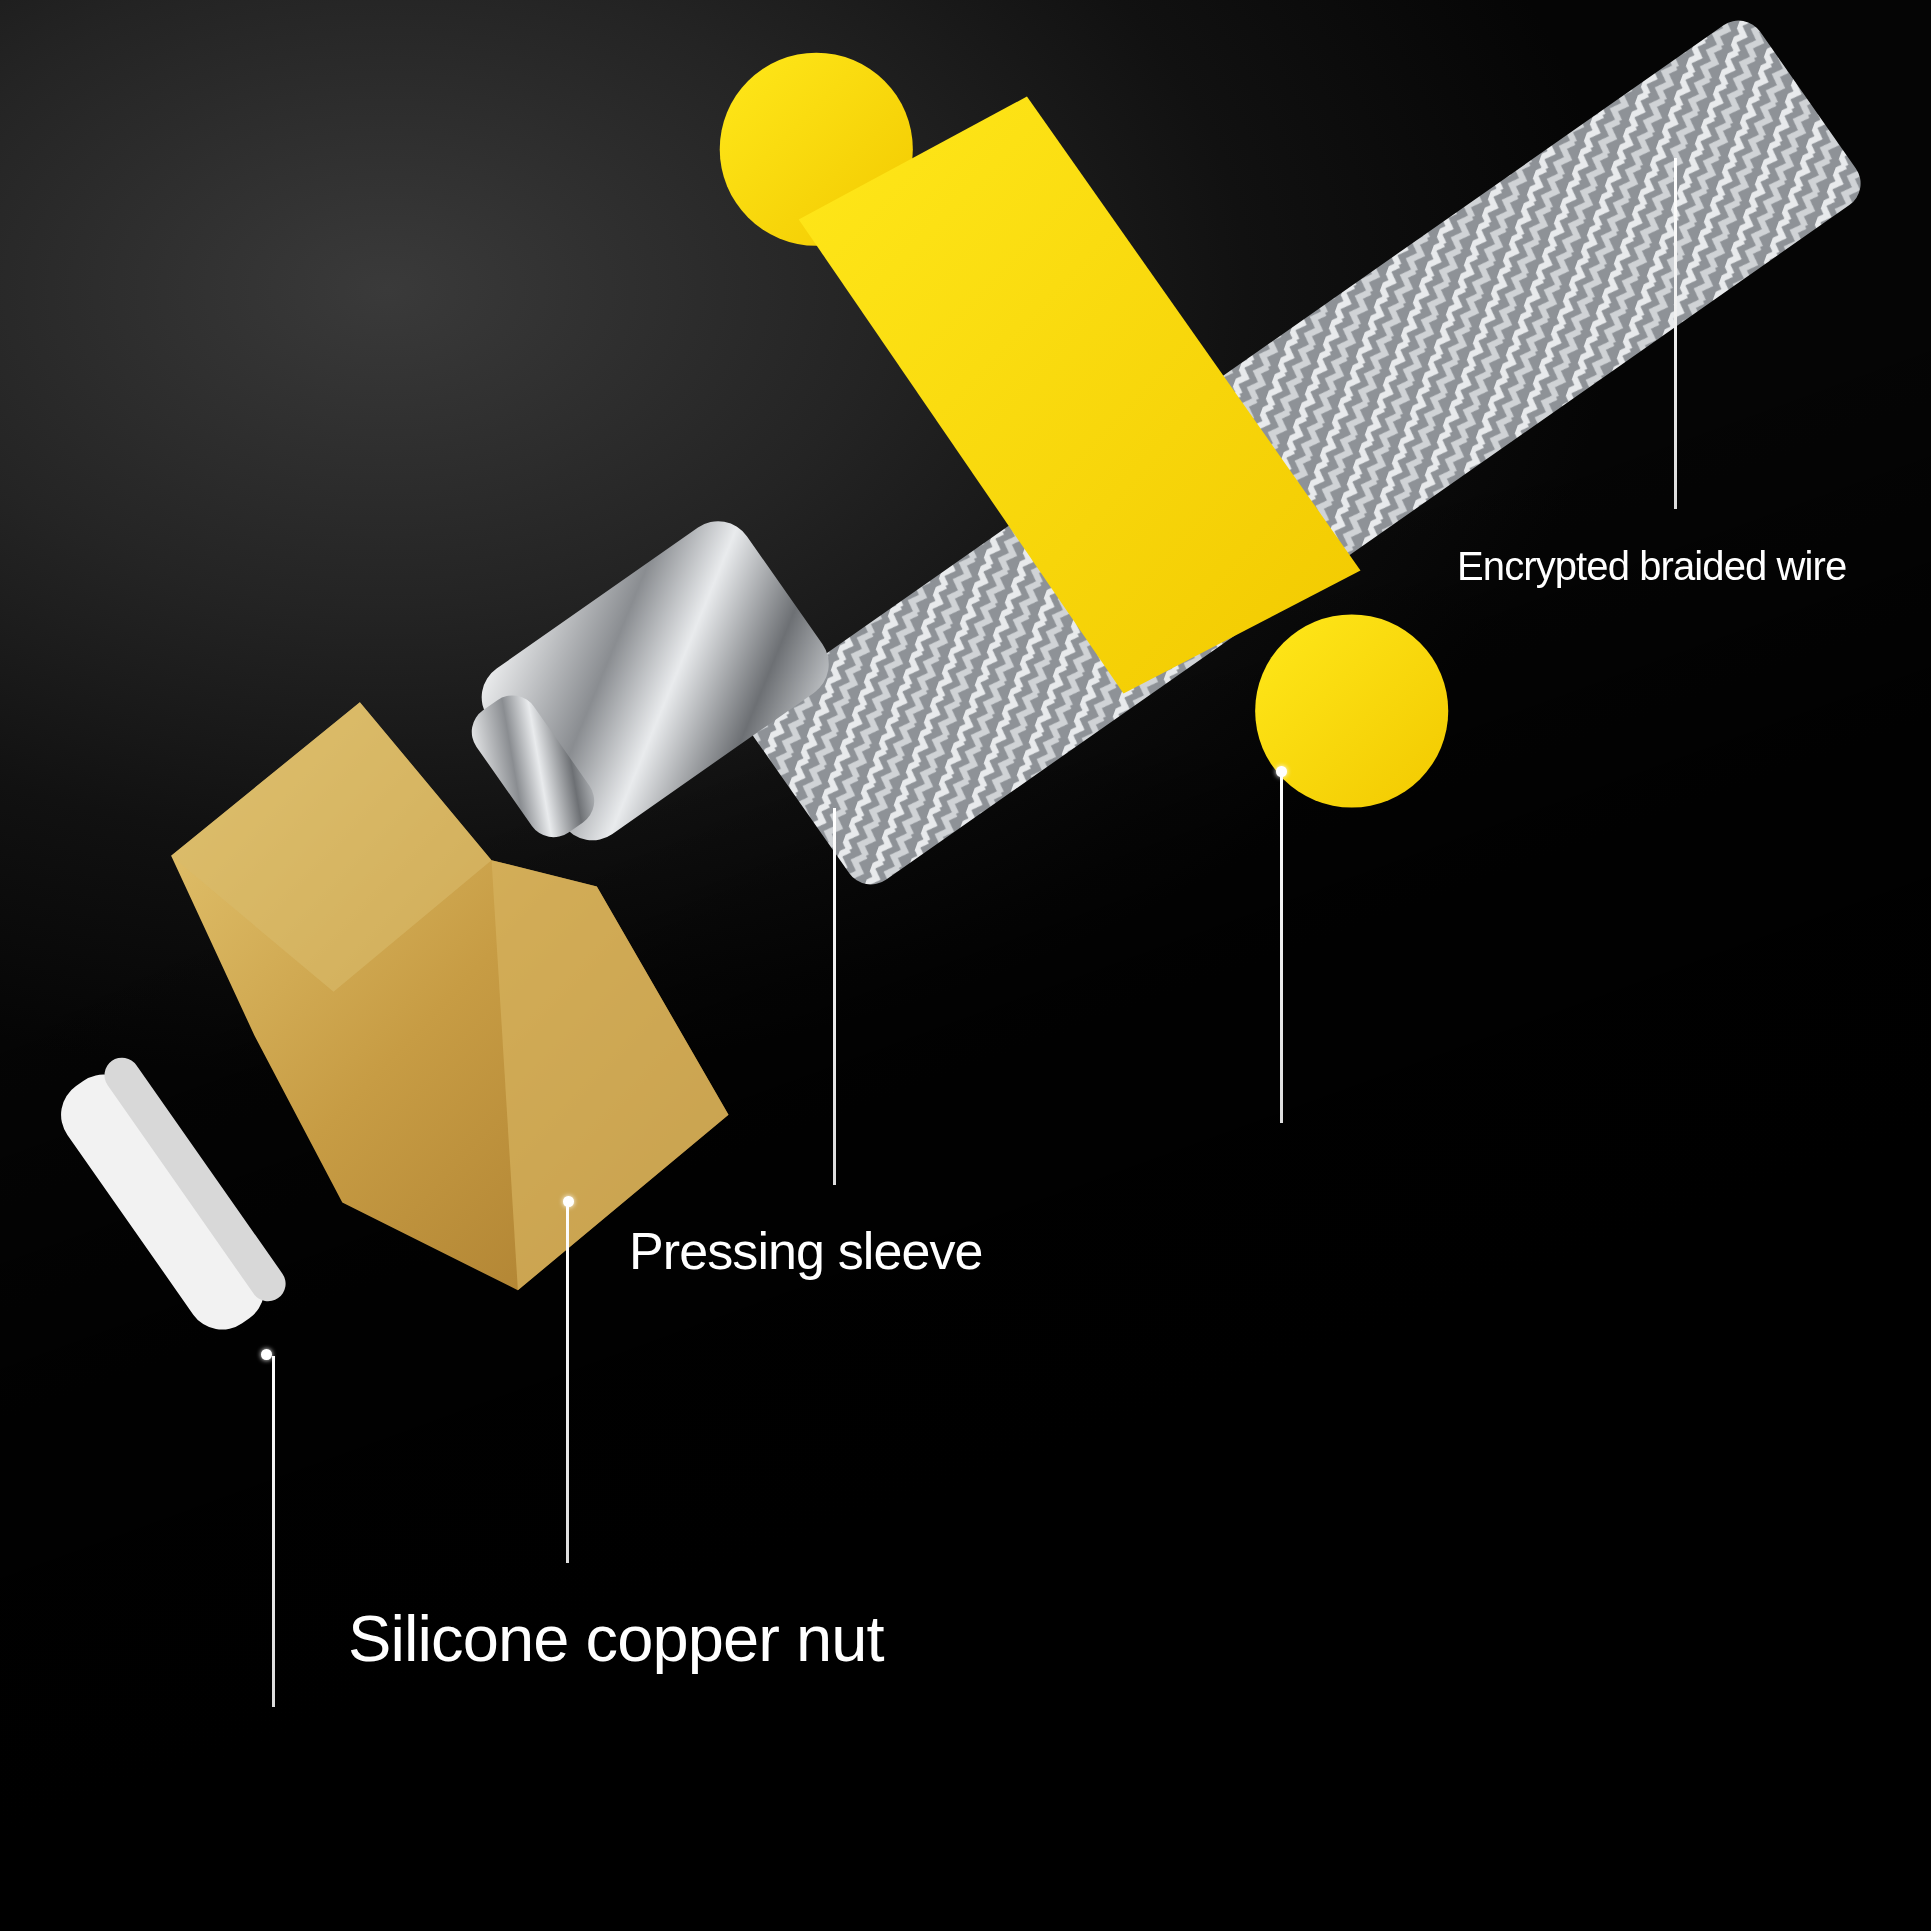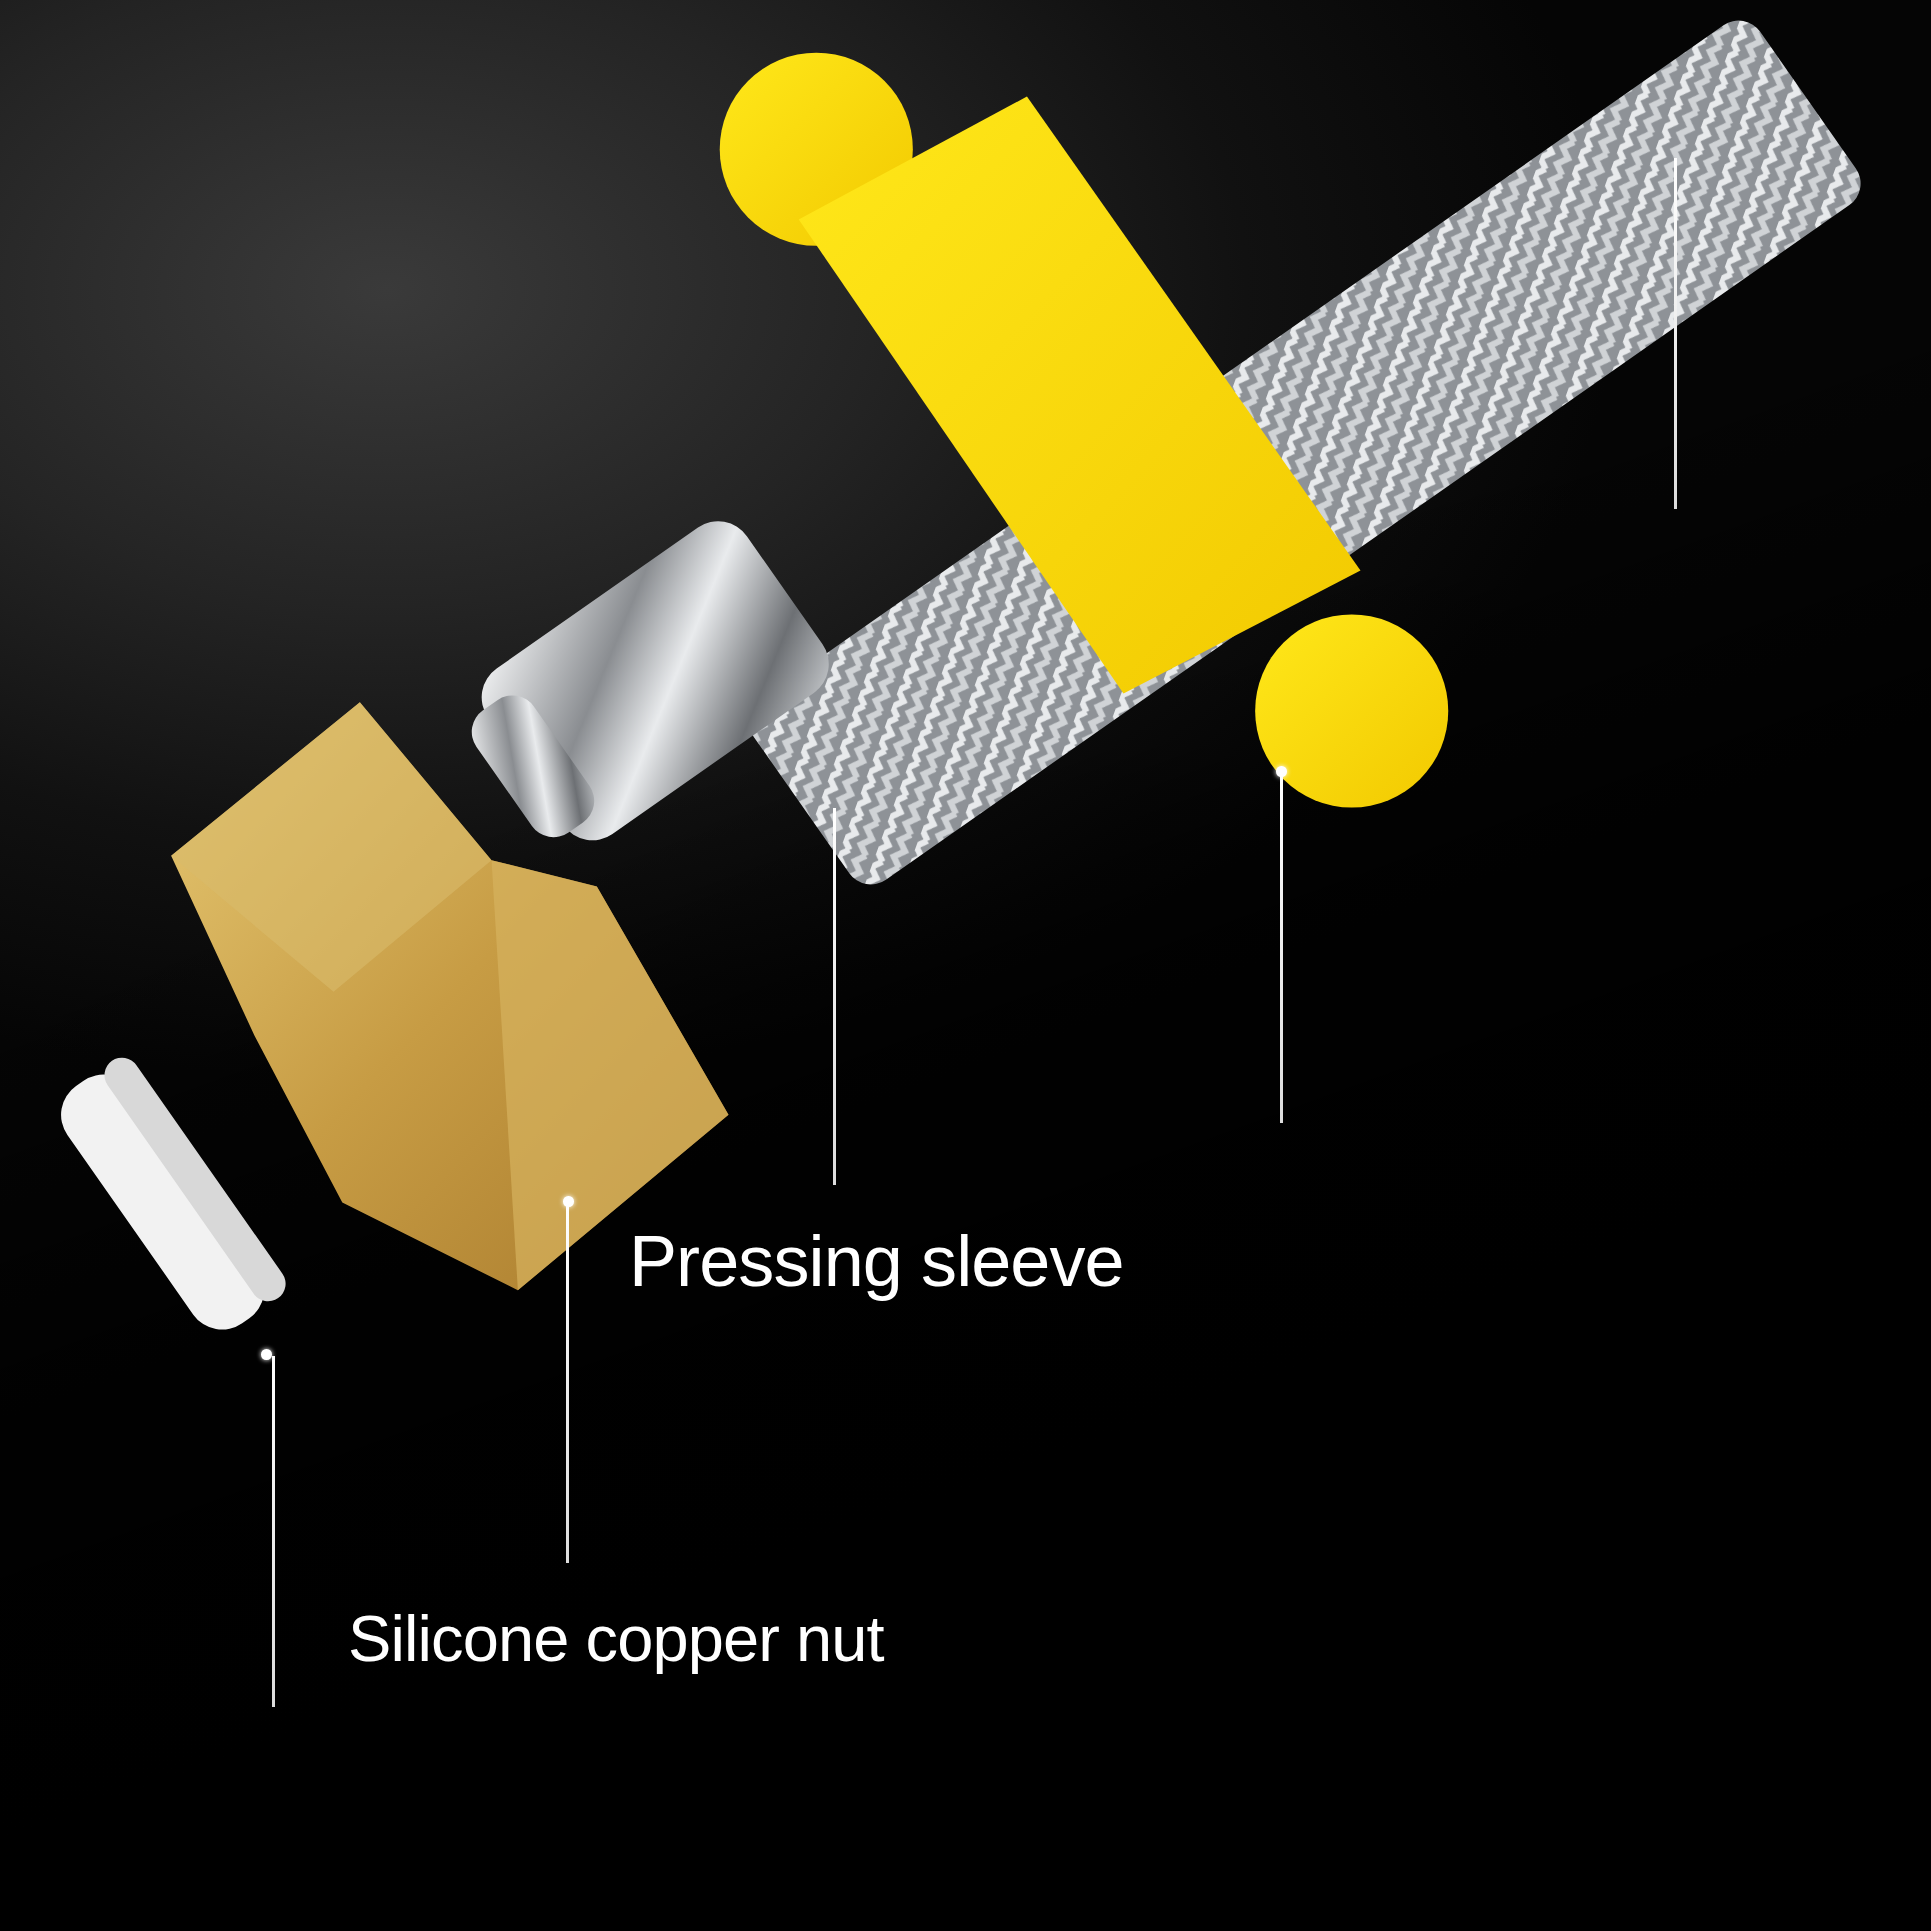--- a/index.html
+++ b/index.html
@@ -6,21 +6,21 @@
   #stage{position:relative;width:1931px;height:1931px;overflow:hidden;
     background:
       radial-gradient(ellipse 1229px 790px at 20% 15%, #3a3a3a 0%, #242424 40%, #111 70%, #050505 100%);
     font-family:"Liberation Sans","DejaVu Sans",sans-serif;}
   .bg-dark{position:absolute;left:0;top:0;width:1931px;height:1931px;
     background:linear-gradient(160deg, rgba(0,0,0,0) 0%, rgba(0,0,0,0) 38%, rgba(0,0,0,0.85) 55%, #000 70%);}
   svg.art{position:absolute;left:0;top:0;}
   .label{position:absolute;color:#fff;white-space:nowrap;font-weight:normal;letter-spacing:-0.9px;line-height:1;}
   .lbl-braid{left:1457px;top:546px;font-size:40px;}
   .lbl-wrench{left:1091px;top:1141px;font-size:65px;}
-  .lbl-sleeve{left:629px;top:1225px;font-size:72px;text-align:right;}
+  .lbl-sleeve{left:629px;top:1225px;font-size:52px;text-align:right;}
   .lbl-nut{left:348px;top:1606px;font-size:65px;}
   .lbl-gasket{left:53px;top:1764px;font-size:65px;}
   .leader{position:absolute;width:2.6px;background:linear-gradient(#fff,#ddd);}
   .dot{position:absolute;width:10.5px;height:10.5px;border-radius:50%;background:#fff;box-shadow:0 0 5.3px #fff;}
 </style>
 </head>
 <body>
 
 <div id="stage">
   <div class="bg-dark"></div>
@@ -79,16 +79,17 @@
 
   <div class="leader" style="left:1674px;top:158px;height:351px;"></div>
   <div class="dot" style="left:1276px;top:766px;"></div>
   <div class="leader" style="left:1280px;top:772px;height:351px;"></div>
   <div class="leader" style="left:833px;top:808px;height:377px;"></div>
   <div class="dot" style="left:563px;top:1196px;"></div>
   <div class="leader" style="left:566px;top:1203px;height:360px;"></div>
   <div class="dot" style="left:261px;top:1349px;"></div>
   <div class="leader" style="left:272px;top:1356px;height:351px;"></div>
 
+  <div class="label lbl-braid">Encrypted braided wire</div>
   <div class="label lbl-sleeve">Pressing sleeve</div>
   <div class="label lbl-nut">Silicone copper nut</div>
 </div>
 
 
 </body></html>

